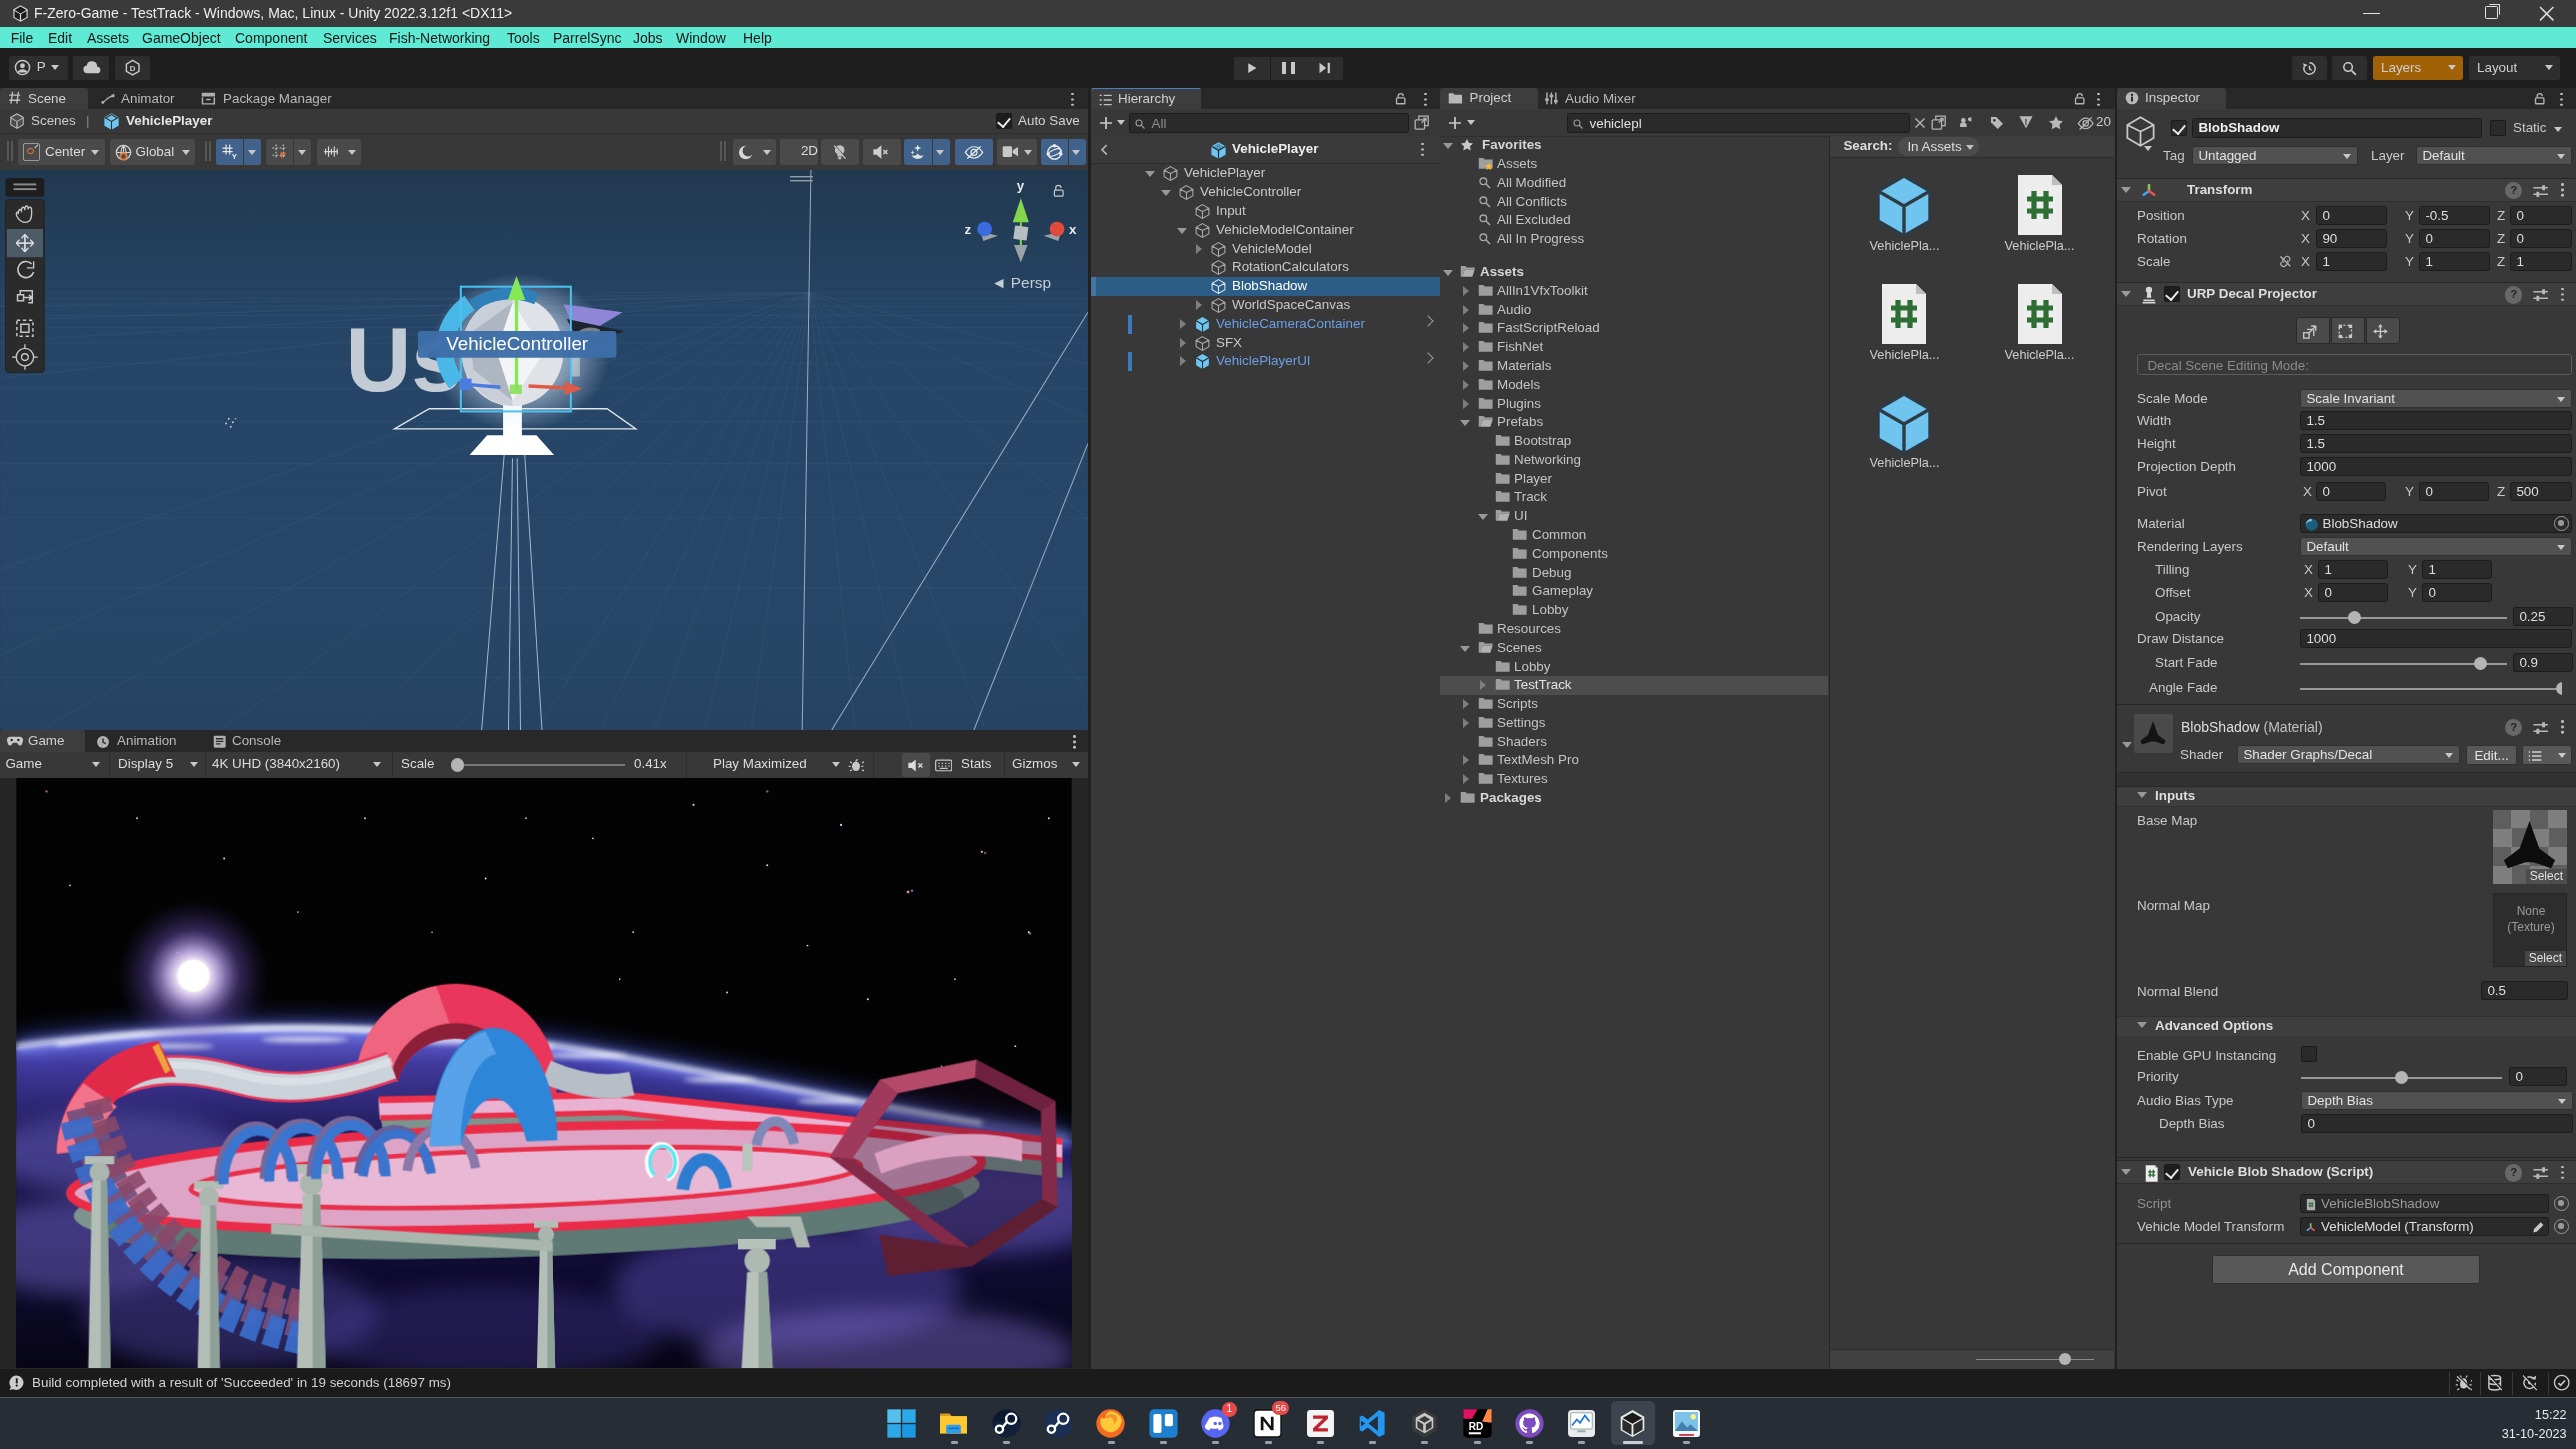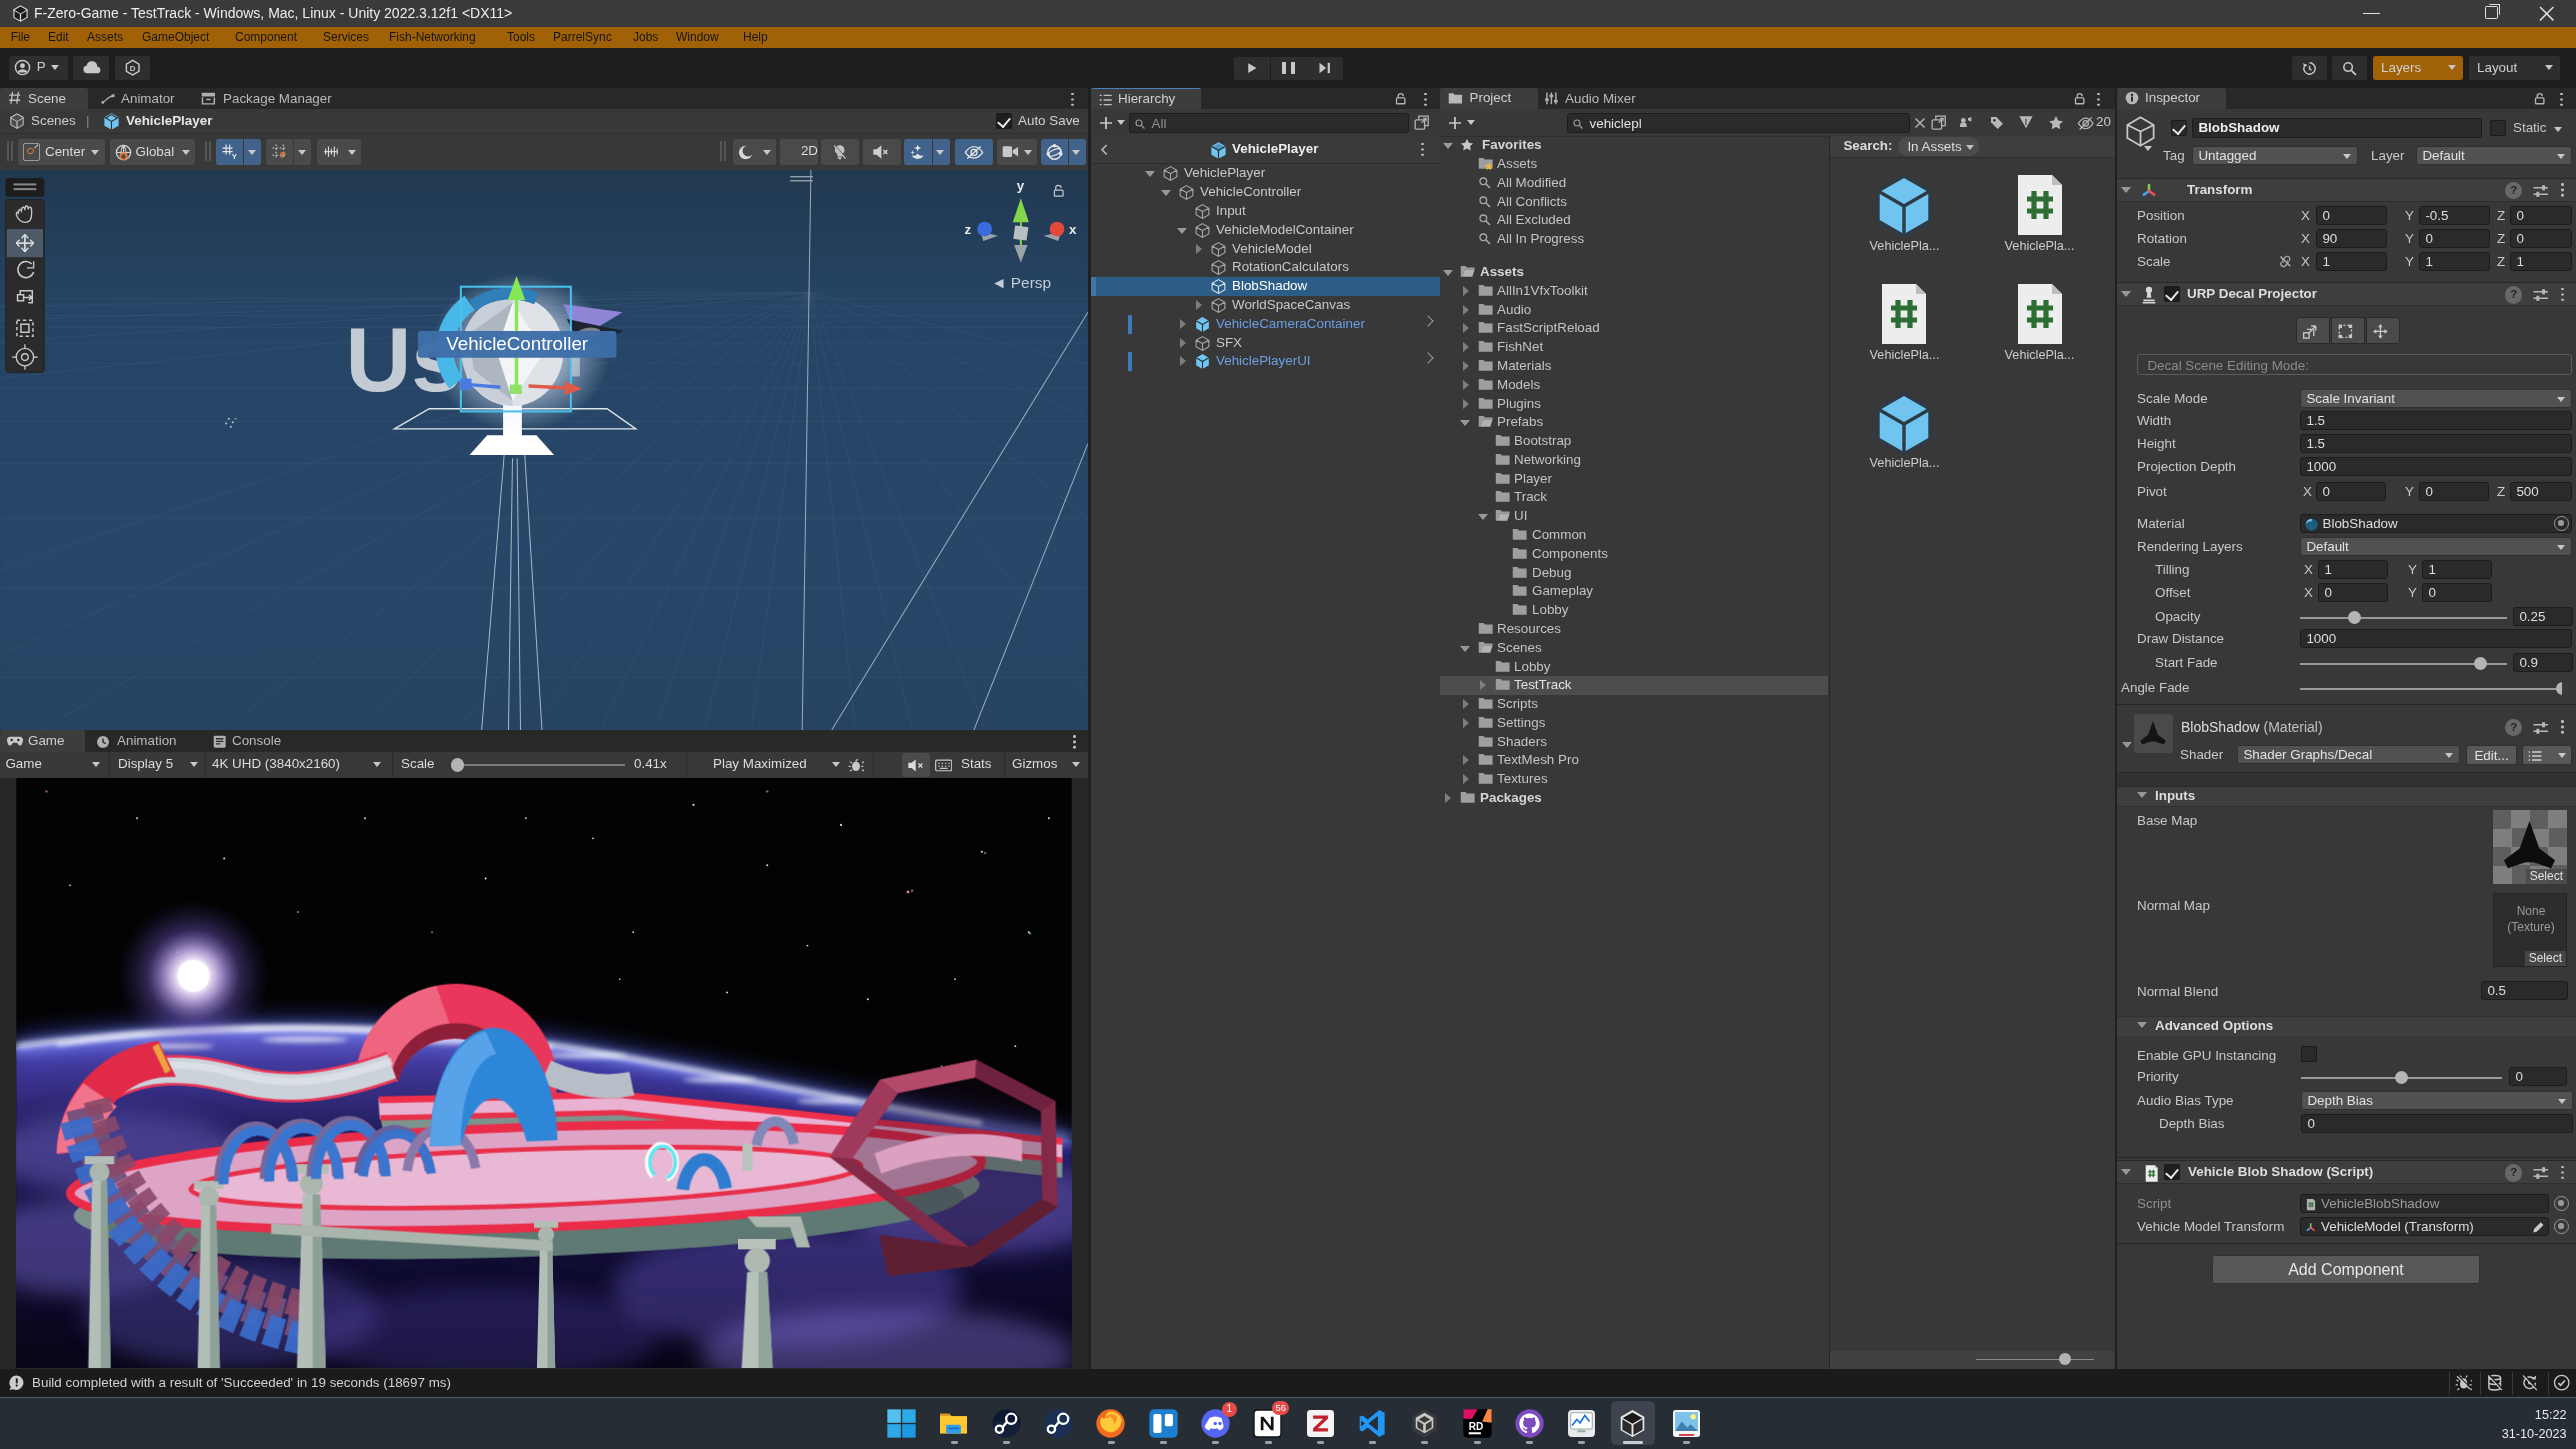--- a/index.html
+++ b/index.html
@@ -26,21 +26,21 @@
     </svg>
  <div class="a" style="left:34px;top:5.4px;font-size:14px;color:#eeeeee;white-space:nowrap">F-Zero-Game - TestTrack - Windows, Mac, Linux - Unity 2022.3.12f1 &lt;DX11&gt;</div>
  <div class="a" style="left:2363px;top:12.7px;width:17.4px;height:1.3px;background:#e0e0e0"></div>
  <div class="a" style="left:2485px;top:6px;width:12.7px;height:12.7px;border:1.3px solid #e0e0e0;border-radius:1.3px"></div>
  <div class="a" style="left:2489px;top:4px;width:11.4px;height:11.4px;border:1.3px solid #e0e0e0;border-left:none;border-bottom:none;border-radius:1.3px"></div>
  <svg class="a" style="left:2538px;top:4.7px" width="17.4" height="17.4" viewBox="0 0 26 26">
       <path stroke="#e0e0e0" stroke-width="2.2" d="M3 3l20 20M23 3L3 23"></path>
     </svg>
 </div>
 
-<div class="a" style="left:0;top:27px;width:2576px;height:21.5px;background:#a16207;color:#161616;font-size:12px">
+<div class="a" style="left:0;top:27px;width:2576px;height:21.5px;background:#5eead4;color:#161616;font-size:14px">
  <span class="a" style="left:10.7px;top:2.7px">File</span>
  <span class="a" style="left:48px;top:2.7px">Edit</span>
  <span class="a" style="left:87px;top:2.7px">Assets</span>
  <span class="a" style="left:142px;top:2.7px">GameObject</span>
  <span class="a" style="left:235px;top:2.7px">Component</span>
  <span class="a" style="left:323px;top:2.7px">Services</span>
  <span class="a" style="left:389px;top:2.7px">Fish-Networking</span>
  <span class="a" style="left:507px;top:2.7px">Tools</span>
  <span class="a" style="left:553px;top:2.7px">ParrelSync</span>
  <span class="a" style="left:633px;top:2.7px">Jobs</span>
@@ -1369,21 +1369,21 @@
  <span class="ilbl" style="left:38px;top:521px">Opacity</span>
  <div class="sldtrack" style="left:183px;top:529px;width:207px;background:#999"></div>
  <div class="sldknob" style="left:231px;top:523px"></div>
  <div class="fld" style="left:396px;top:519px;width:60px">0.25</div>
  <span class="ilbl" style="left:20px;top:543px">Draw Distance</span>
     <div class="fld" style="left:183px;top:541px;width:272px">1000</div>
  <span class="ilbl" style="left:38px;top:567px">Start Fade</span>
  <div class="sldtrack" style="left:183px;top:575px;width:207px;background:#999"></div>
  <div class="sldknob" style="left:357px;top:569px"></div>
  <div class="fld" style="left:396px;top:565px;width:60px">0.9</div>
- <span class="ilbl" style="left:4px;top:592px">Angle Fade</span>
+ <span class="ilbl" style="left:32px;top:592px">Angle Fade</span>
  <div class="sldtrack" style="left:183px;top:600px;width:268px;background:#999"></div>
  <div class="sldknob" style="left:439px;top:594px;background:linear-gradient(90deg,#b4b4b4 50%,#3a3a3a 50%)"></div>
  <div class="a" style="left:0;top:616px;width:459px;height:1.3px;background:#262626"></div>
 
  <div class="a" style="left:17px;top:626px;width:39px;height:39px;background:#4a4a4a;border-radius:2px">
       <svg class="a" style="left:3.4px;top:4.7px" width="32" height="29.5" viewBox="0 0 32 30">
         <path fill="#141414" d="M16 2l5 14 8 6-2 4-9-3h-4l-9 3-2-4 8-6z"></path>
       </svg>
     </div>
  <span class="tri-d" style="left:5.4px;top:654px"></span>

